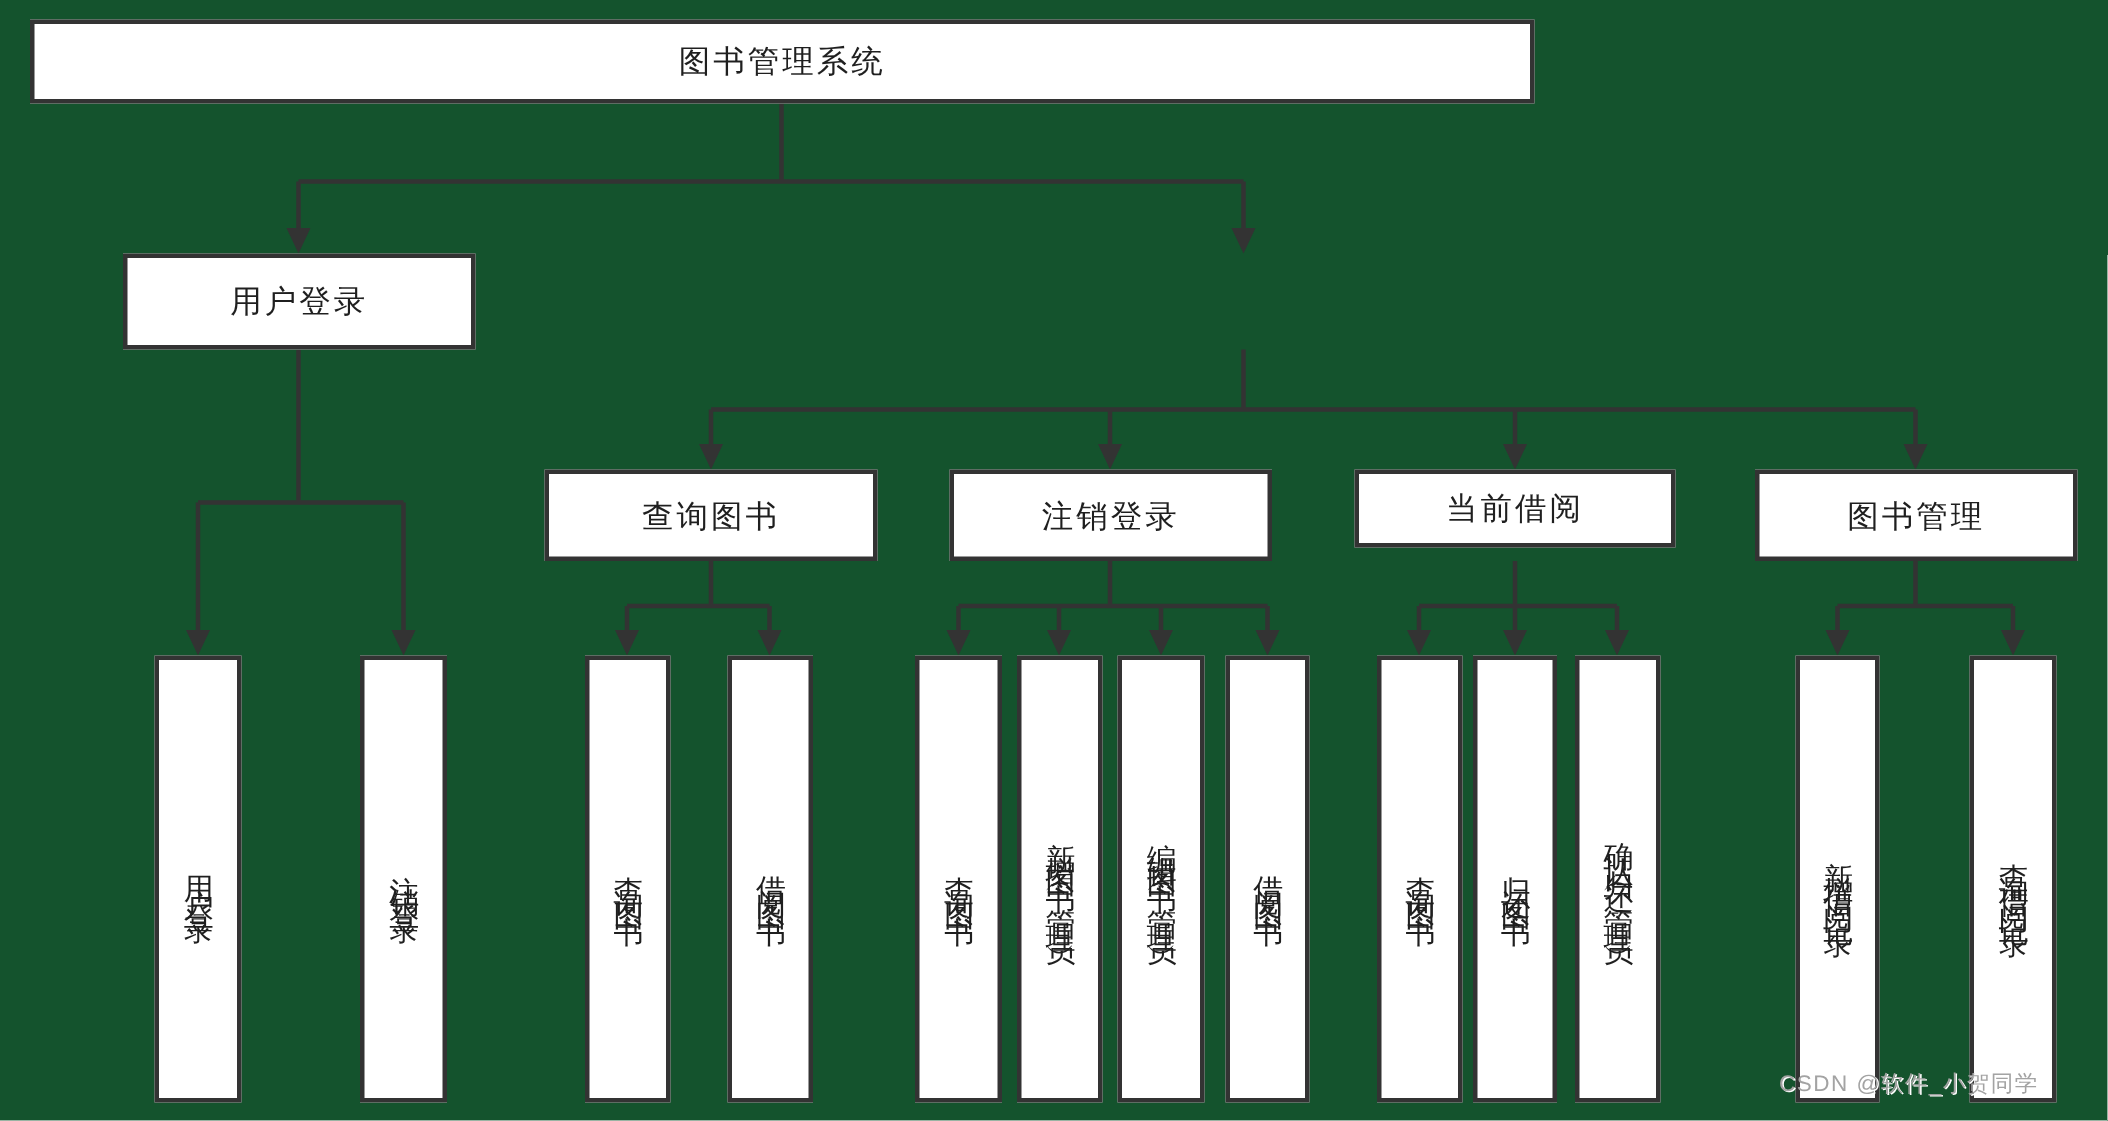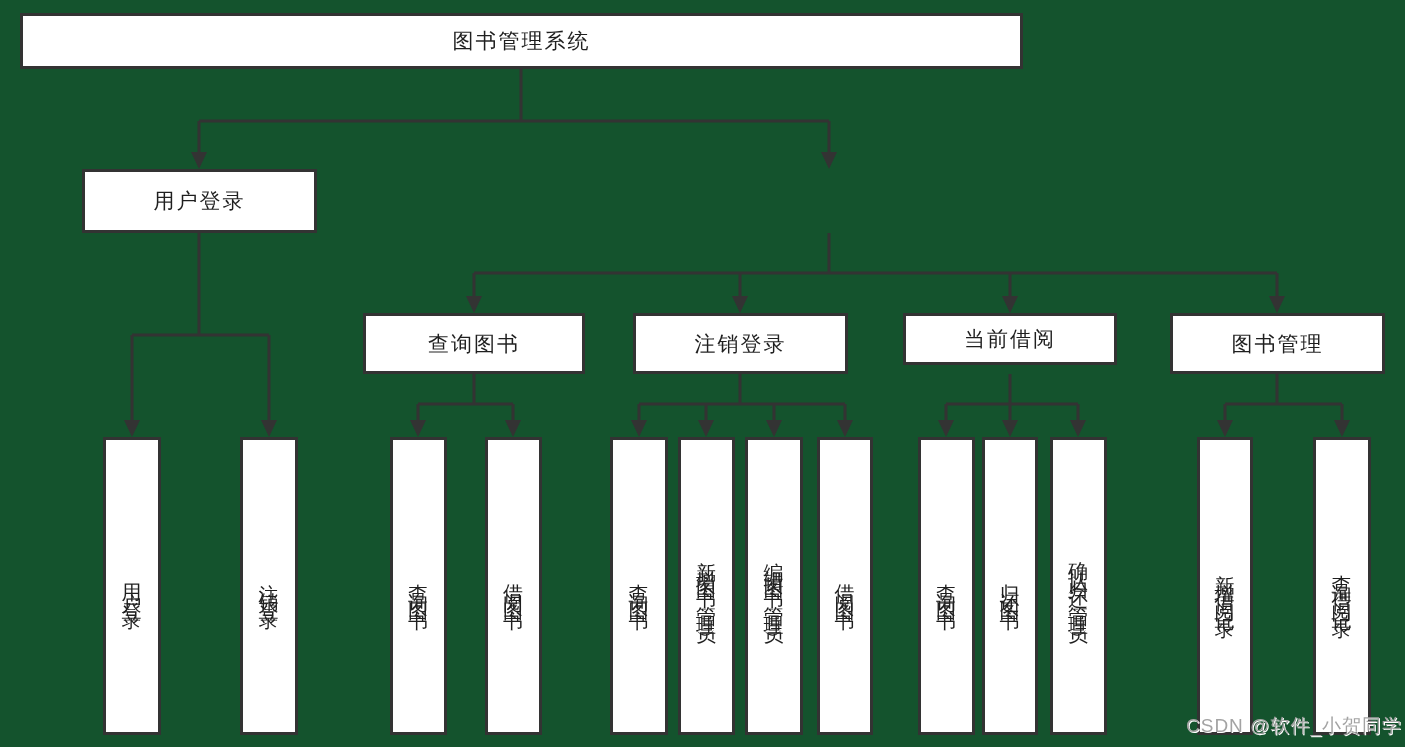--- a/index.html
+++ b/index.html
@@ -26,21 +26,21 @@
   .box.v{
     writing-mode:vertical-rl;
     text-orientation:mixed;
     font-size:20px;
     letter-spacing:9px;
     line-height:1;
   }
   #watermark{
     position:absolute;
     left:1186px;top:713px;
-    font-size:19px;
+    font-size:15px;
     letter-spacing:1px;
     color:#a3a3a3;
     text-shadow:1px 1px 0 #ffffff;
     white-space:nowrap;
   }
 </style>
 </head>
 <body>
 
 <div id="stage">

